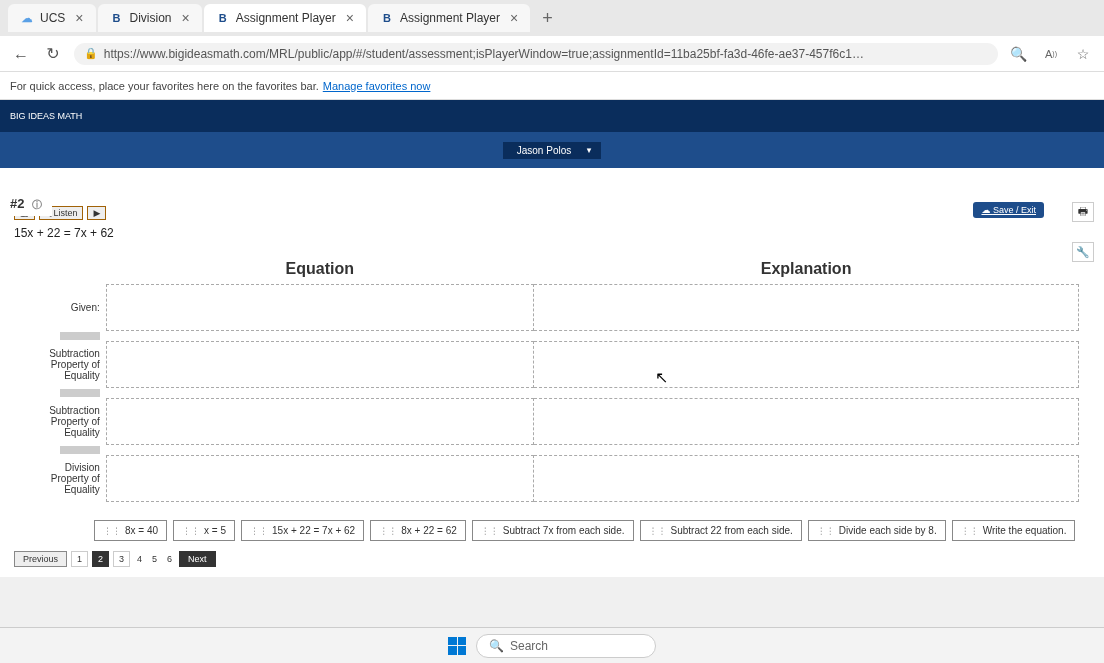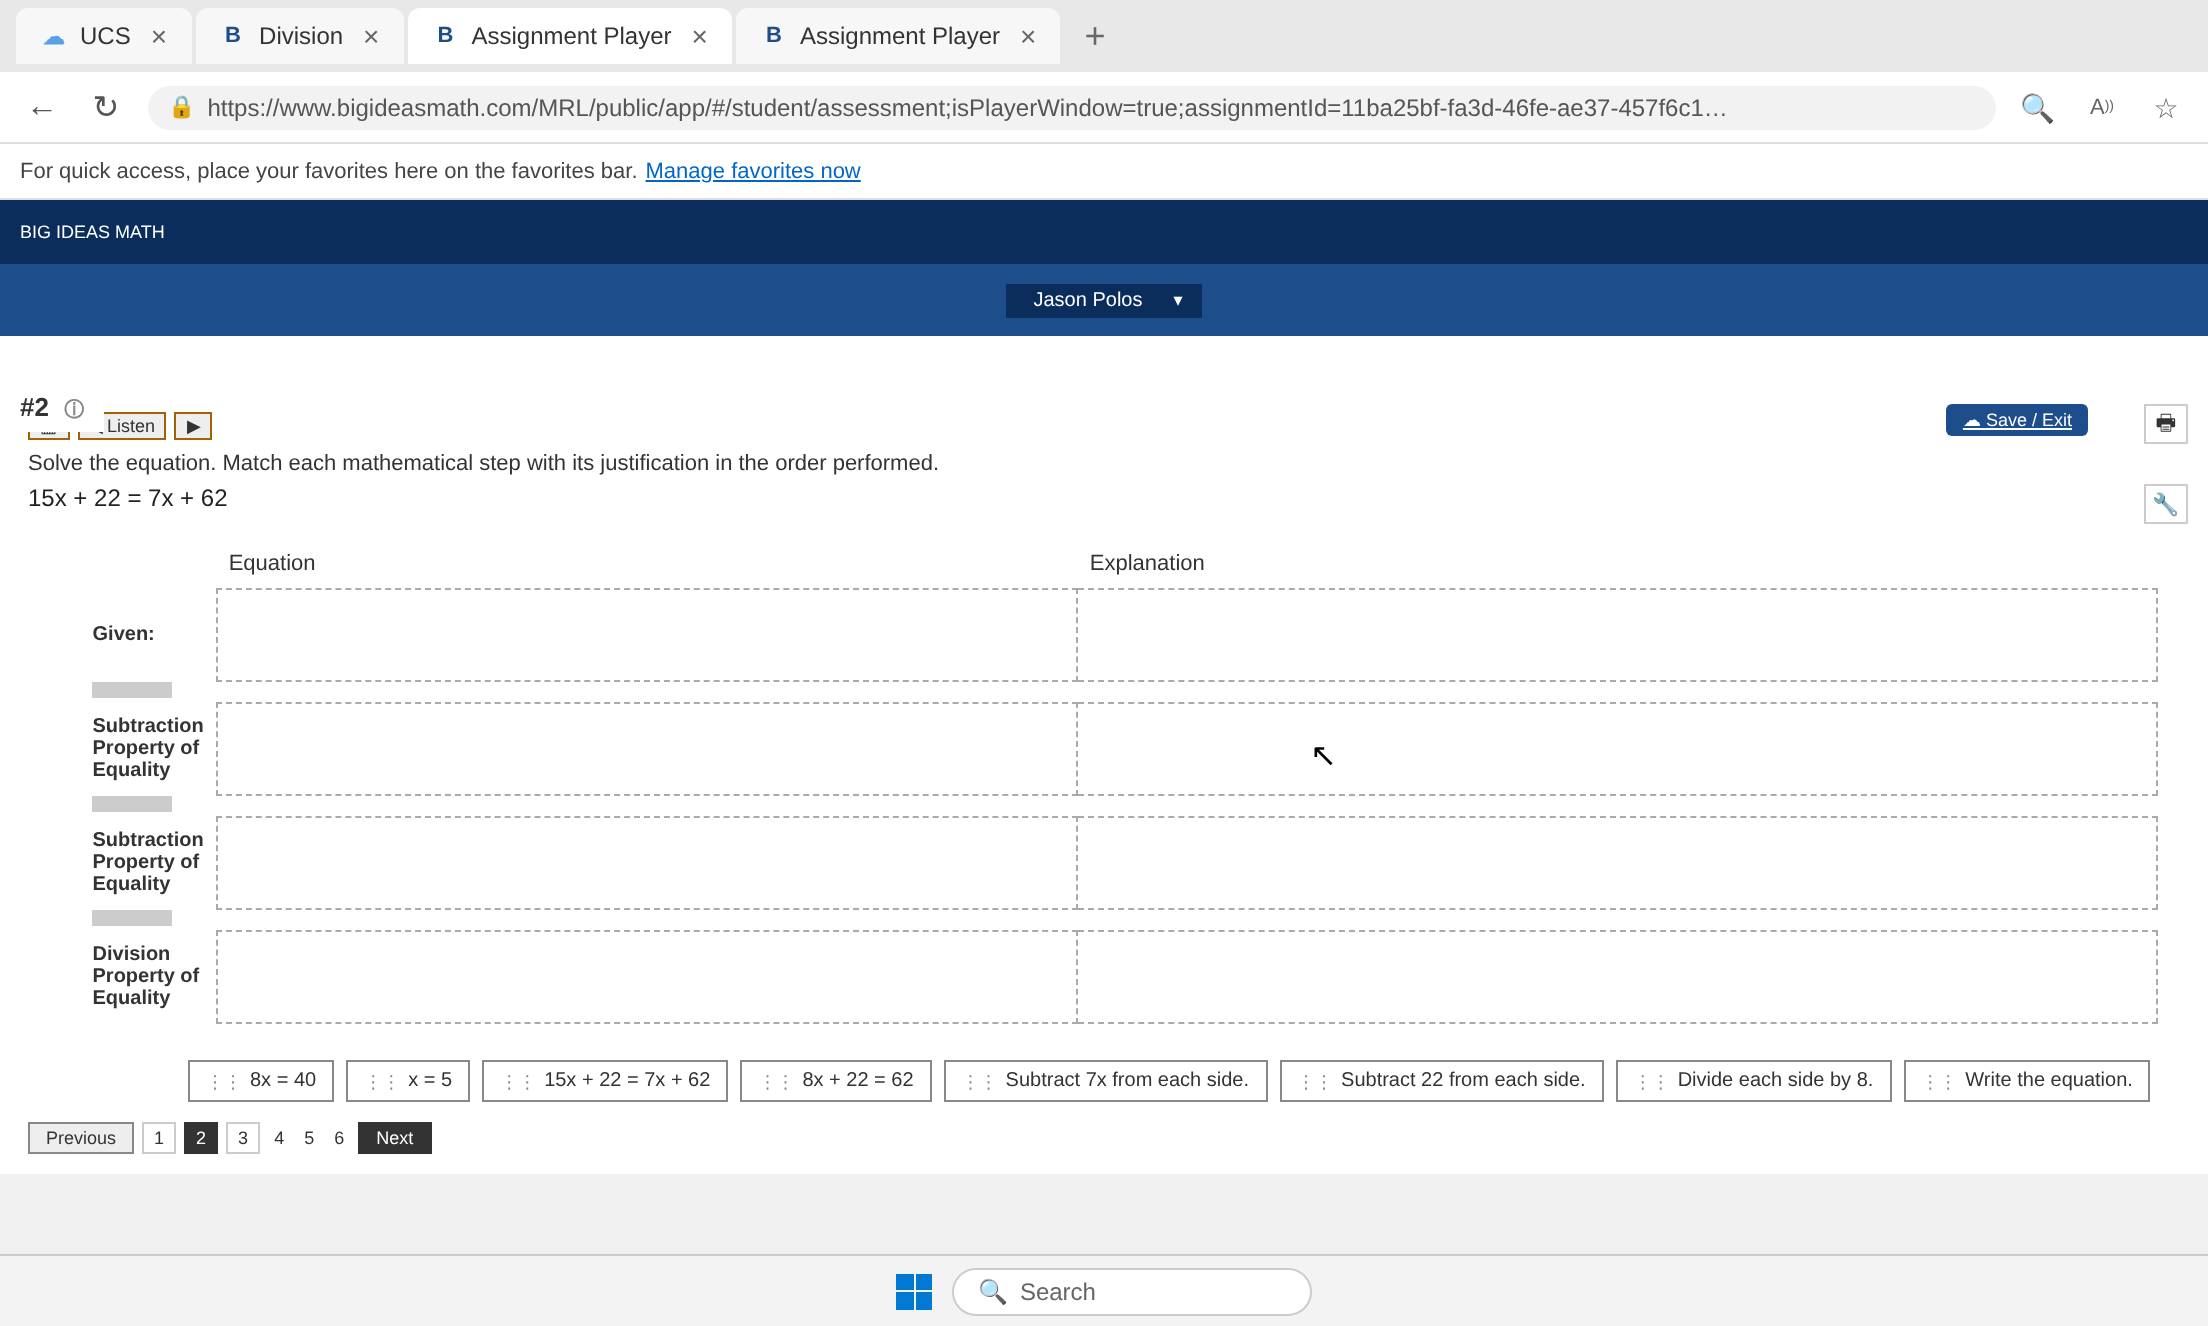--- a/index.html
+++ b/index.html
@@ -33,23 +33,23 @@
   .top-controls { display: flex; align-items: center; gap: 4px; margin-bottom: 6px; }
   .small-btn { border: 1px solid #a16207; background: #eee; font-size: 9px; padding: 1px 5px; display: flex; align-items: center; gap: 2px; cursor: pointer; }
   .save-btn { position: absolute; right: 60px; top: 34px; background: #1e4d8b; color: #fff; border-radius: 3px; font-size: 9px; padding: 3px 8px; cursor: pointer; text-decoration: underline; }
   .side-icon { position: absolute; right: 10px; border: 1px solid #ccc; width: 22px; height: 20px; display: flex; align-items: center; justify-content: center; font-size: 11px; cursor: pointer; background:#fff; }
 
   .instructions { font-size: 11px; color: #333; margin: 4px 0; }
   .equation-given { font-size: 12px; color: #222; margin-bottom: 14px; }
 
   
   .proof-table { width: 96%; margin-left: 3%; border-collapse: collapse; }
-  .proof-table th { font-size: 11px; font-weight: normal; padding: 6px; text-align: left; }
+  .proof-table th { font-size: 16px; font-weight: bold; padding: 6px; text-align: center; }
   .proof-table td { border: 1px dashed #aaa; height: 46px; font-size: 10px; vertical-align: middle; }
-  .row-label { width: 60px; border: none !important; padding-right: 6px; font-size: 9px; color: #333; line-height: 1.1; font-weight: bold; }
+  .row-label { width: 60px; border: none !important; text-align: right; padding-right: 6px; font-size: 9px; color: #333; line-height: 1.1; }
   .row-gap td { border: none !important; height: 8px; }
   .row-gap .stub { background: #ccc; height: 8px; width: 40px; display: inline-block; }
 
   
   .tiles { display: flex; flex-wrap: wrap; gap: 6px; margin: 18px 0 10px 80px; align-items: center; }
   .tile { border: 1px solid #888; background: #fff; font-size: 10px; padding: 4px 8px; cursor: grab; display: flex; align-items: center; gap: 4px; }
   .tile .grip { color: #888; font-size: 9px; }
 
   
   .pager { display: flex; align-items: center; gap: 4px; margin-top: 4px; }
@@ -131,21 +131,20 @@
   <div class="top-controls">
     <span class="small-btn">▦</span>
     <span class="small-btn">◀ <span>Listen</span></span>
     <span class="small-btn">▶</span>
   </div>
 
   <div class="save-btn">☁ <span>Save / Exit</span></div>
   <div class="side-icon" style="top:34px">🖶</div>
   <div class="side-icon" style="top:74px">🔧</div>
 
-  <div class="instructions">Solve the equation. Match each mathematical step with its justification in the order performed.</div>
   <div class="equation-given">15x + 22 = 7x + 62</div>
 
   <table class="proof-table">
     <tbody>
         <tr>
       <th class="row-label"></th>
       <th>Equation</th>
       <th>Explanation</th>
     </tr>
     <tr>

